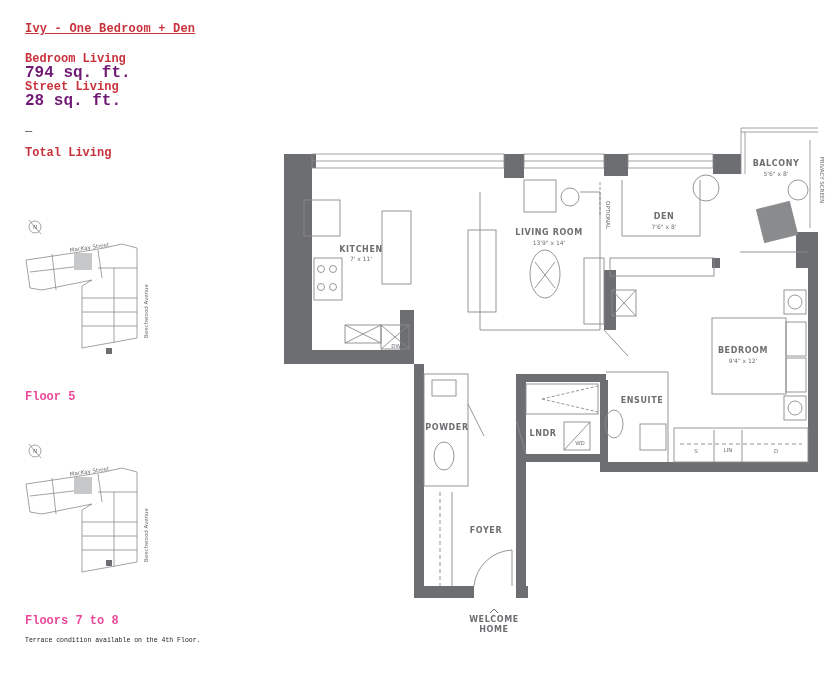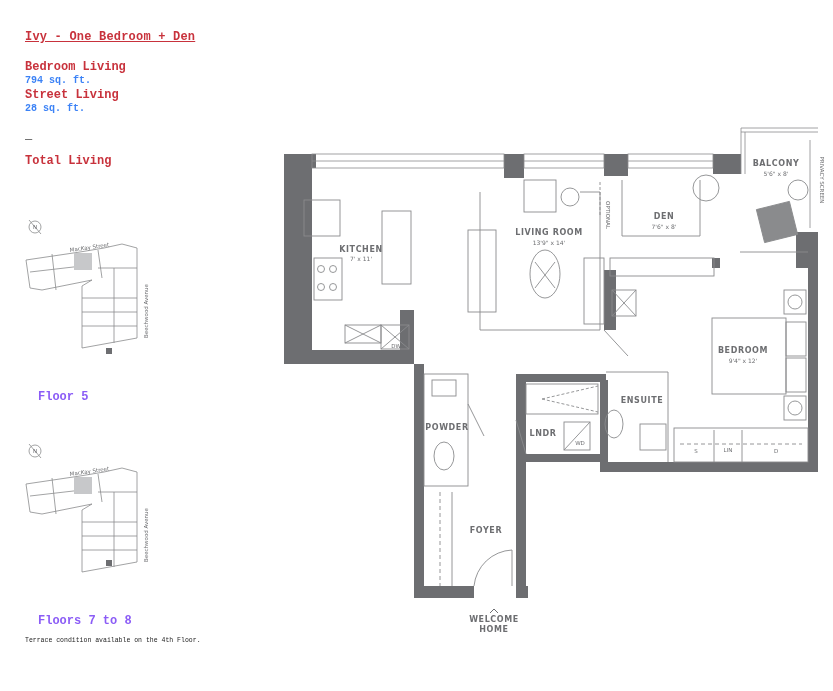--- a/index.html
+++ b/index.html
@@ -1,22 +1,22 @@
 <!DOCTYPE html>
 <html><head>
 <meta charset="utf-8">
 <style>
   html, body { margin:0; padding:0; background:#ffffff; }
   body { width:833px; height:691px; position:relative; overflow:hidden; font-family:"Liberation Mono", "DejaVu Sans Mono", monospace; }
   .info { position:absolute; left:25px; top:14px; }
-  .title { color:#c8323c; font-weight:bold; font-size:12px; text-decoration:underline; letter-spacing:0.2px; margin:16px 0 16px 0; }
+  .title { color:#c8323c; font-weight:bold; font-size:12px; text-decoration:underline; letter-spacing:0.2px; margin:8px 0 16px 0; }
   .lbl { color:#c8323c; font-weight:bold; font-size:12px; line-height:14px; }
-  .val { color:#3b82f6; font-weight:bold; font-size:10px; line-height:14px; }
+  .val { color:#701a75; font-weight:bold; font-size:16px; line-height:14px; }
   .dash { color:#111; font-weight:bold; font-size:12px; margin:12px 0 12px 0; line-height:14px; }
-  .floor-label { position:absolute; left:38px; font-weight:bold; font-size:12px; color:#8b5cf6; }
+  .floor-label { position:absolute; left:25px; font-weight:bold; font-size:12px; color:#ec4899; }
   .note { position:absolute; left:25px; top:637px; font-size:6.5px; color:#222; }
   .keyplan { position:absolute; }
   .plan { position:absolute; left:0; top:0; }
   .rm { font-family:"DejaVu Sans", sans-serif; font-weight:bold; fill:#6d6e71; font-size:8px; letter-spacing:0.6px; }
   .dim { font-family:"DejaVu Sans", sans-serif; fill:#6d6e71; font-size:6px; }
   .small { font-family:"DejaVu Sans", sans-serif; fill:#6d6e71; font-size:5.5px; }
 </style>
 </head>
 <body>
 

